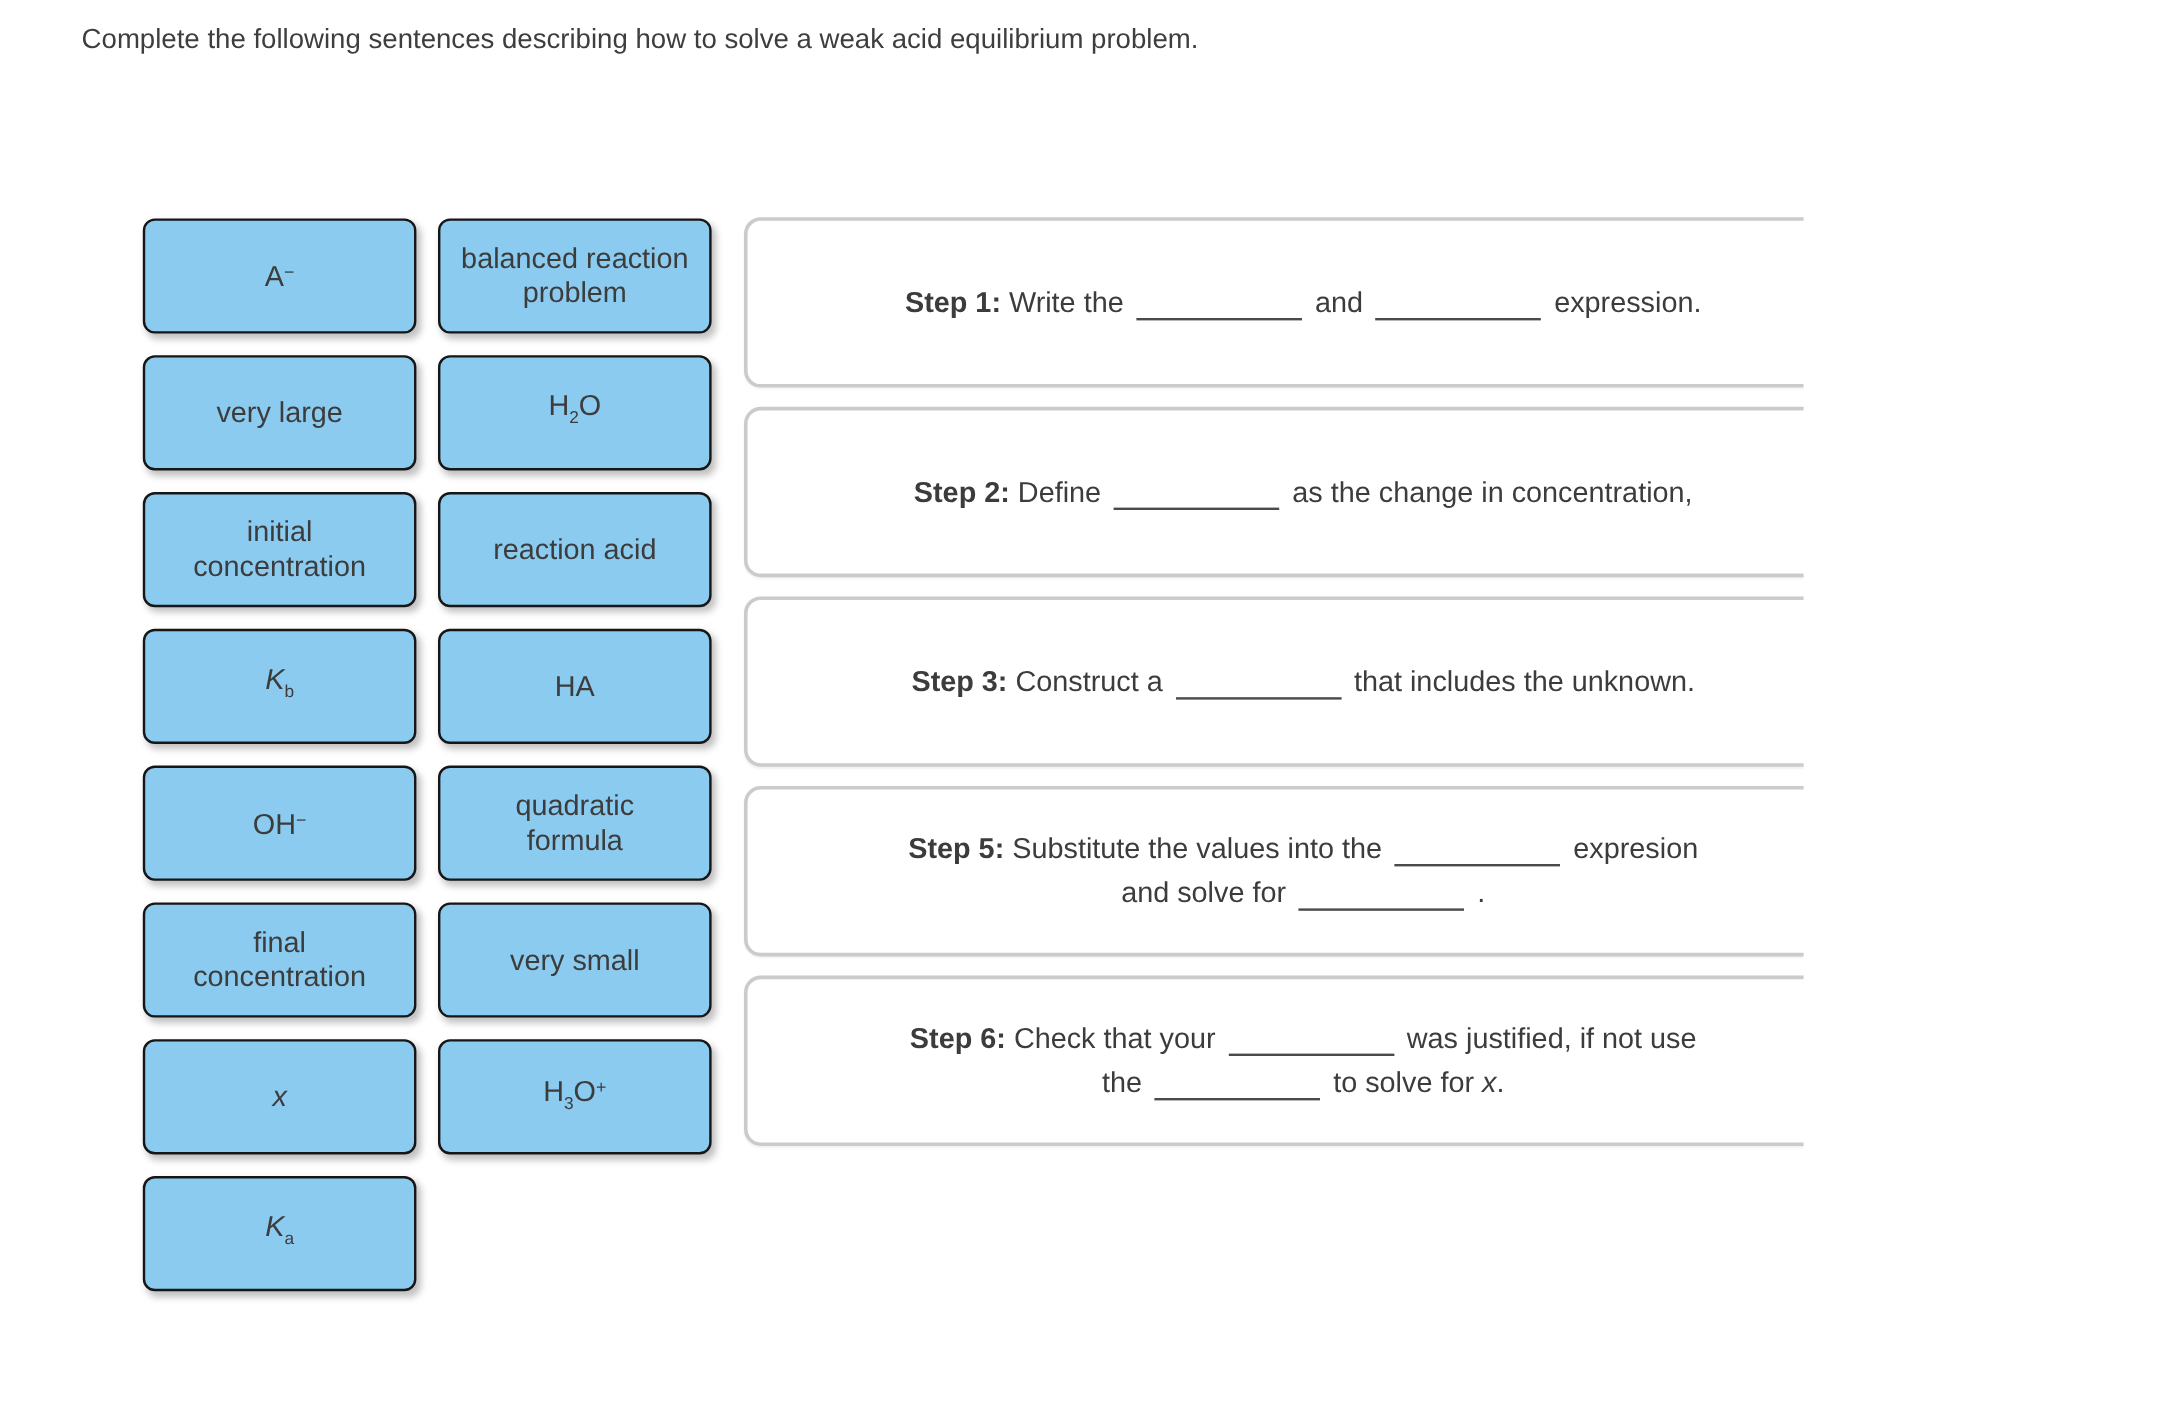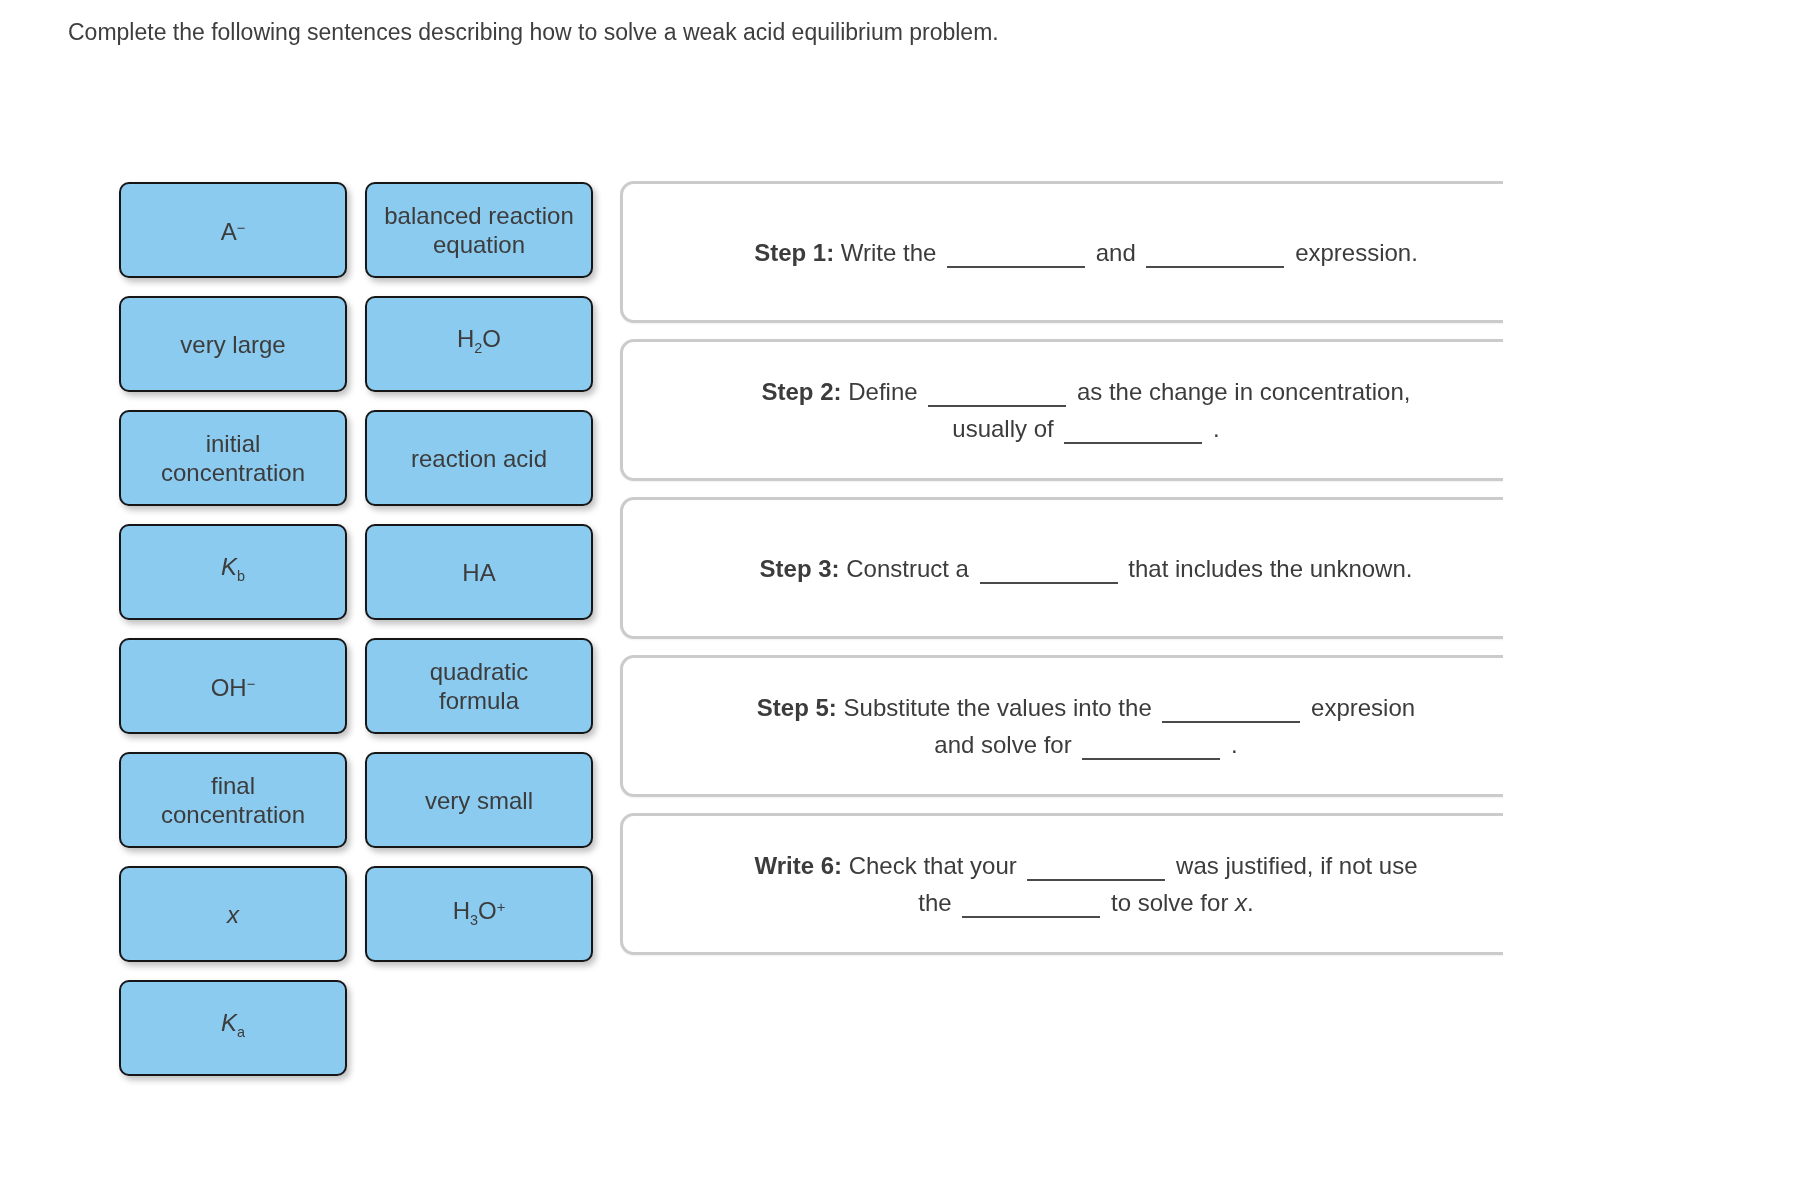--- a/index.html
+++ b/index.html
@@ -55,21 +55,21 @@
 <body>
 
 <div class="page">
   <div class="title">Complete the following sentences describing how to solve a weak acid equilibrium problem.</div>
   <div class="word-bank" id="word-bank">
       <div class="tile">
         <div class="tile-line"><span>A</span><sup>−</sup></div>
       </div>
       <div class="tile">
         <div class="tile-line"><span>balanced reaction</span></div>
-        <div class="tile-line"><span>equation</span></div>
+        <div class="tile-line"><span>problem</span></div>
       </div>
       <div class="tile">
         <div class="tile-line"><span>very large</span></div>
       </div>
       <div class="tile">
         <div class="tile-line"><span>H</span><sub>2</sub><span>O</span></div>
       </div>
       <div class="tile">
         <div class="tile-line"><span>initial</span></div>
         <div class="tile-line"><span>concentration</span></div>
@@ -106,27 +106,26 @@
       <div class="tile">
         <div class="tile-line"><span class="italic">K</span><sub>a</sub></div>
       </div>
     </div>
   <div class="steps" id="steps-panel">
       <div class="step-box">
         <div class="step-line"><span class="bold">Step 1:</span><span> Write the </span><span class="blank"></span><span> and </span><span class="blank"></span><span> expression.</span></div>
       </div>
       <div class="step-box">
         <div class="step-line"><span class="bold">Step 2:</span><span> Define </span><span class="blank"></span><span> as the change in concentration,</span></div>
-        <div class="step-line"><span>usually of </span><span class="blank"></span><span> .</span></div>
       </div>
       <div class="step-box">
         <div class="step-line"><span class="bold">Step 3:</span><span> Construct a </span><span class="blank"></span><span> that includes the unknown.</span></div>
       </div>
       <div class="step-box">
         <div class="step-line"><span class="bold">Step 5:</span><span> Substitute the values into the </span><span class="blank"></span><span> expresion</span></div>
         <div class="step-line"><span>and solve for </span><span class="blank"></span><span> .</span></div>
       </div>
       <div class="step-box">
-        <div class="step-line"><span class="bold">Write 6:</span><span> Check that your </span><span class="blank"></span><span> was justified, if not use</span></div>
+        <div class="step-line"><span class="bold">Step 6:</span><span> Check that your </span><span class="blank"></span><span> was justified, if not use</span></div>
         <div class="step-line"><span>the </span><span class="blank"></span><span> to solve for </span><span class="italic">x</span><span>.</span></div>
       </div>
     </div>
 </div>
 
 </body></html>

